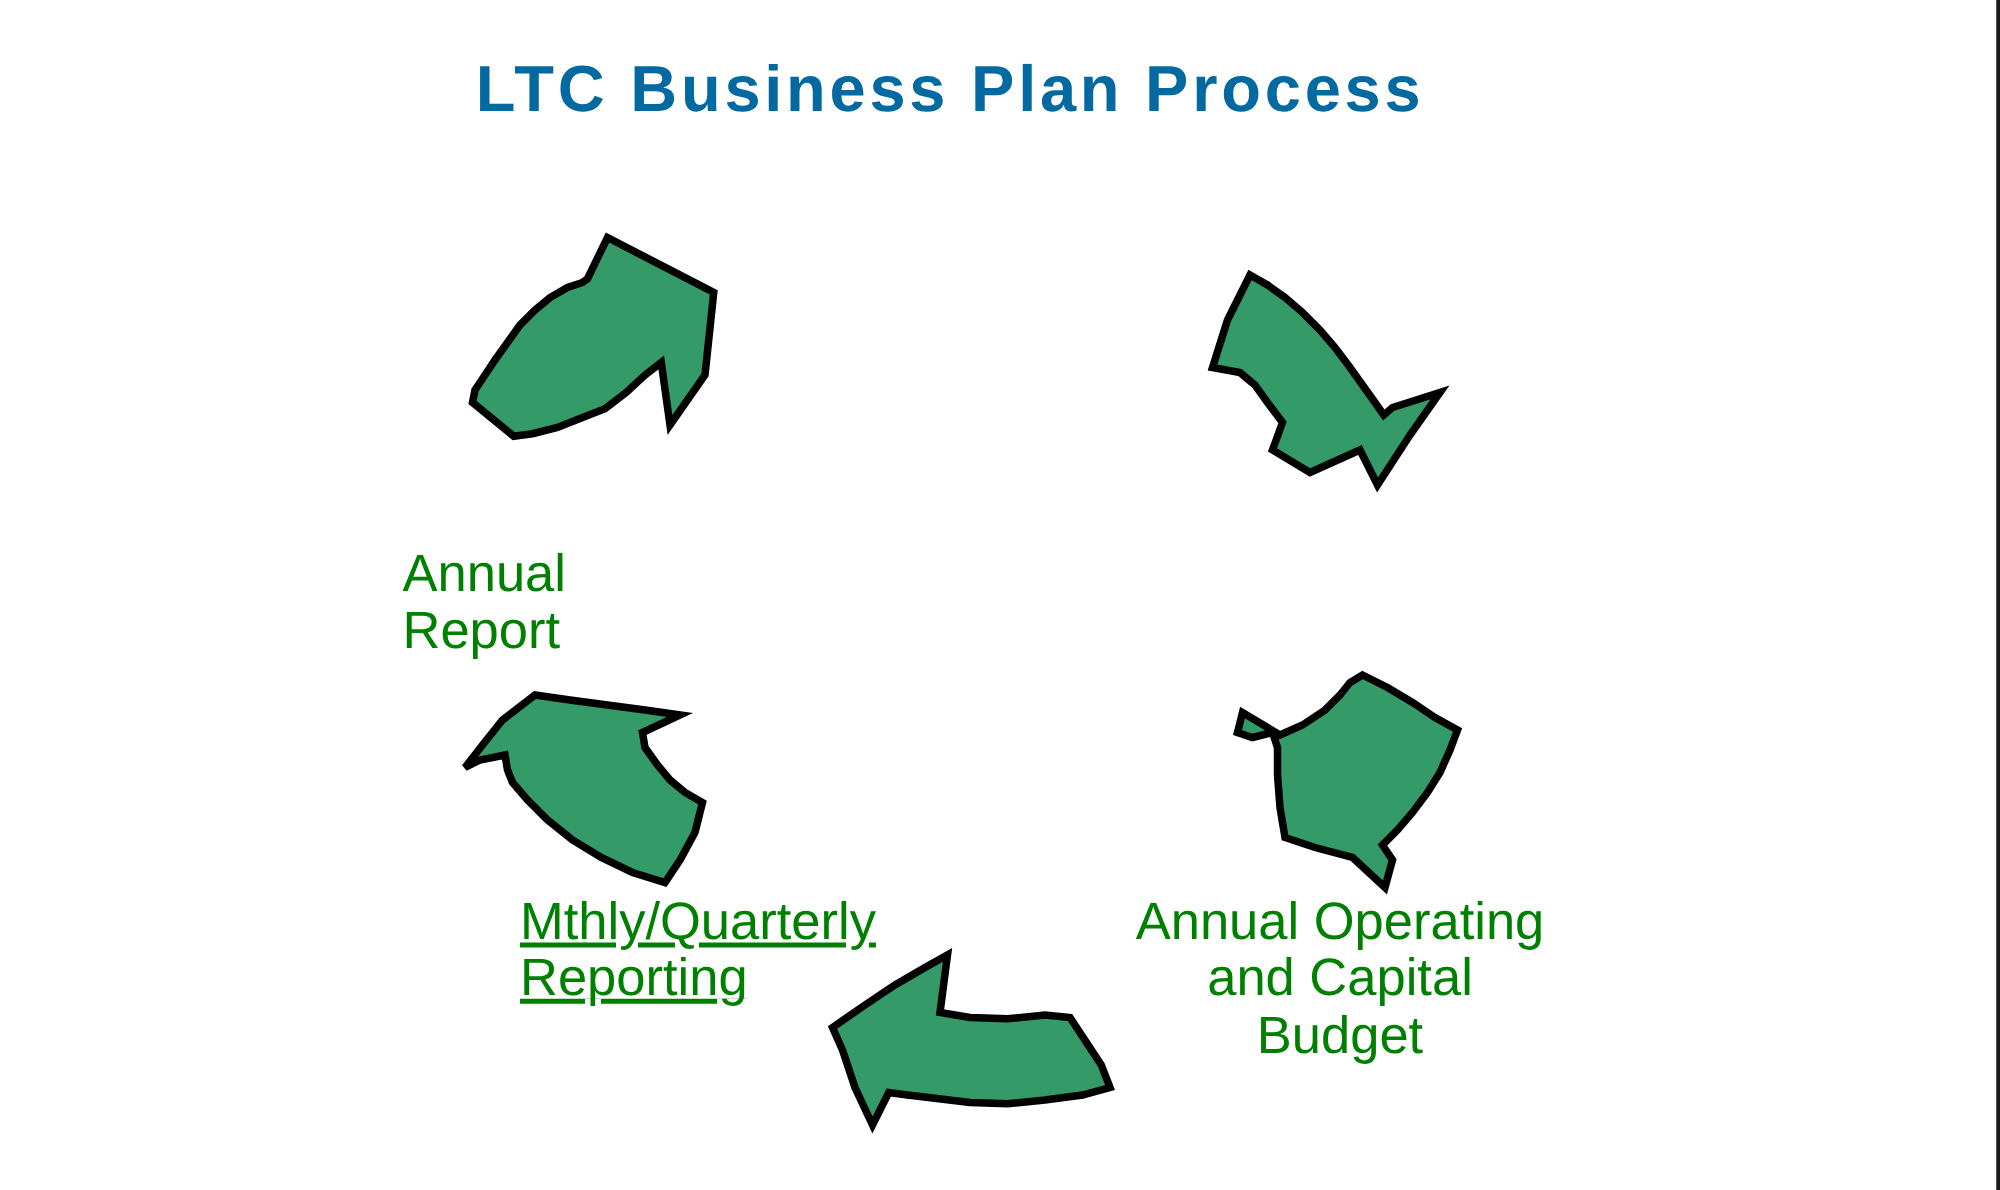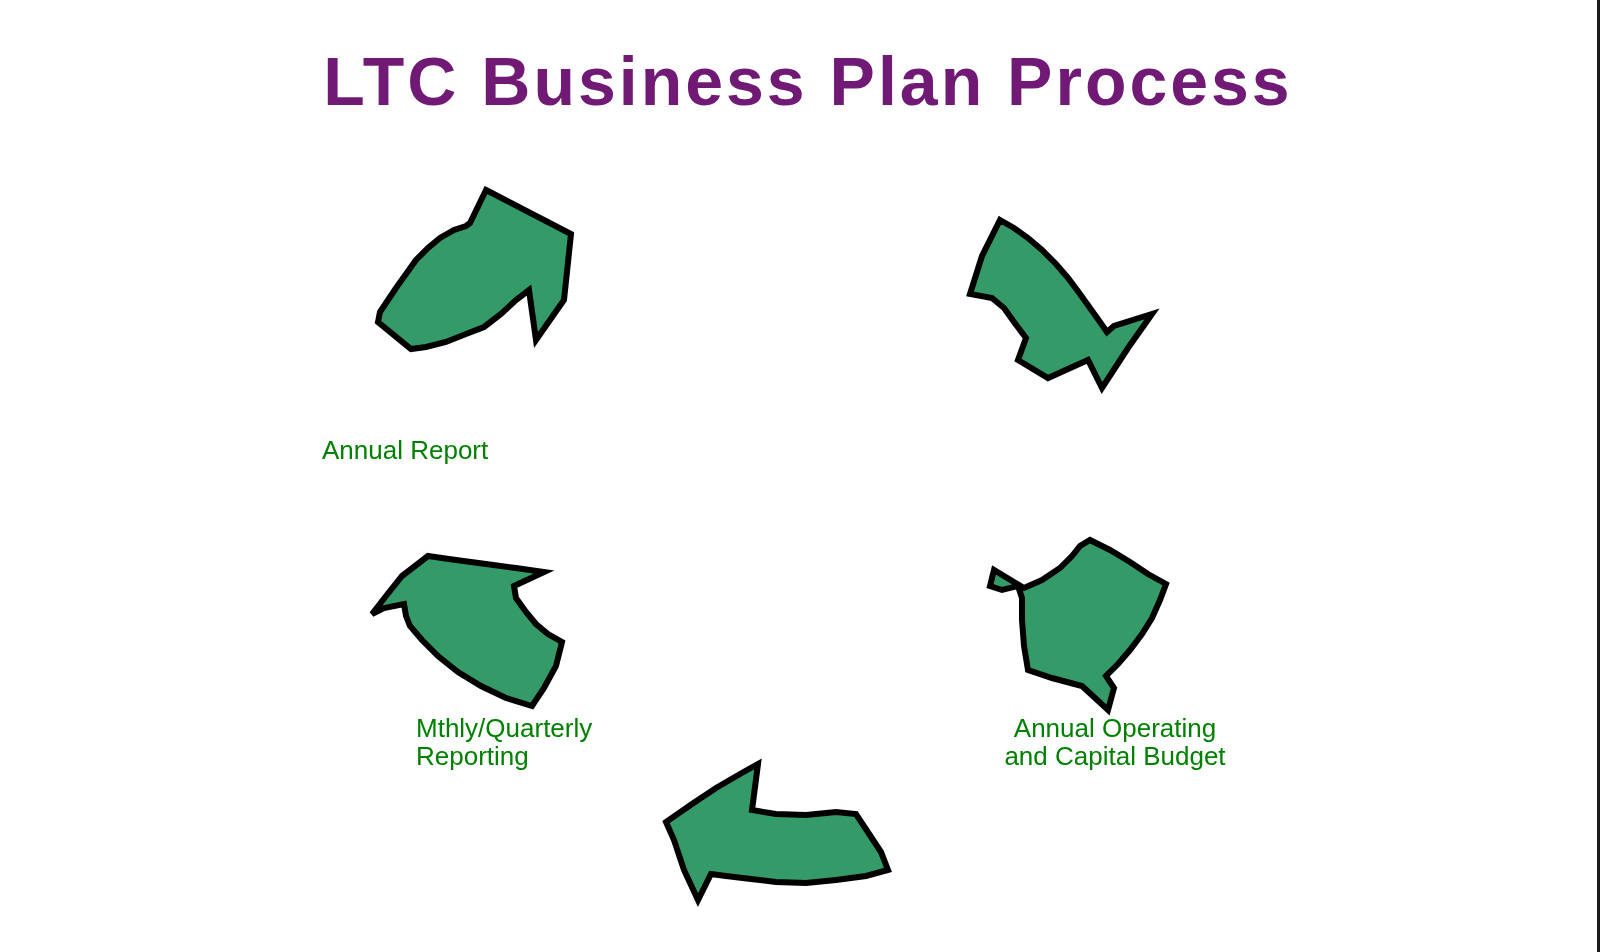--- a/index.html
+++ b/index.html
@@ -24,32 +24,31 @@
     border-right: 3px solid #1a1a1a;
     box-sizing: border-box;
     overflow: hidden;
   }
   #title {
     position: absolute;
     left: 0;
     top: 44px;
     width: 1520px;
     text-align: center;
-    font-size: 68px;
+    font-size: 52px;
     font-weight: bold;
-    color: #701a75;
+    color: #0369a1;
     letter-spacing: 3px;
     line-height: 1.1;
     white-space: nowrap;
-    padding-left: 48px;
   }
   .label {
     position: absolute;
     color: #008000;
-    font-size: 26px;
+    font-size: 42px;
     line-height: 1.08;
     white-space: pre-line;
   }
   #center-label {
     left: 560px;
     top: 188px;
     width: 400px;
     text-align: center;
     font-size: 33px;
     line-height: 1.34;
@@ -60,30 +59,31 @@
     width: 260px;
     text-align: left;
   }
   #label-annual-work-plan {
     left: 934px;
     top: 436px;
     width: 320px;
     text-align: left;
   }
   #label-operating-budget {
-    left: 945px;
+    left: 902px;
     top: 714px;
     width: 340px;
     text-align: center;
   }
   #label-mthly-reporting {
     left: 416px;
     top: 714px;
     width: 300px;
     text-align: left;
+    text-decoration: underline;
   }
   .arrow-svg {
     position: absolute;
     overflow: visible;
   }
   .arrow-path {
     fill: #349A68;
     stroke: #000000;
     stroke-width: 6;
     stroke-linejoin: miter;

